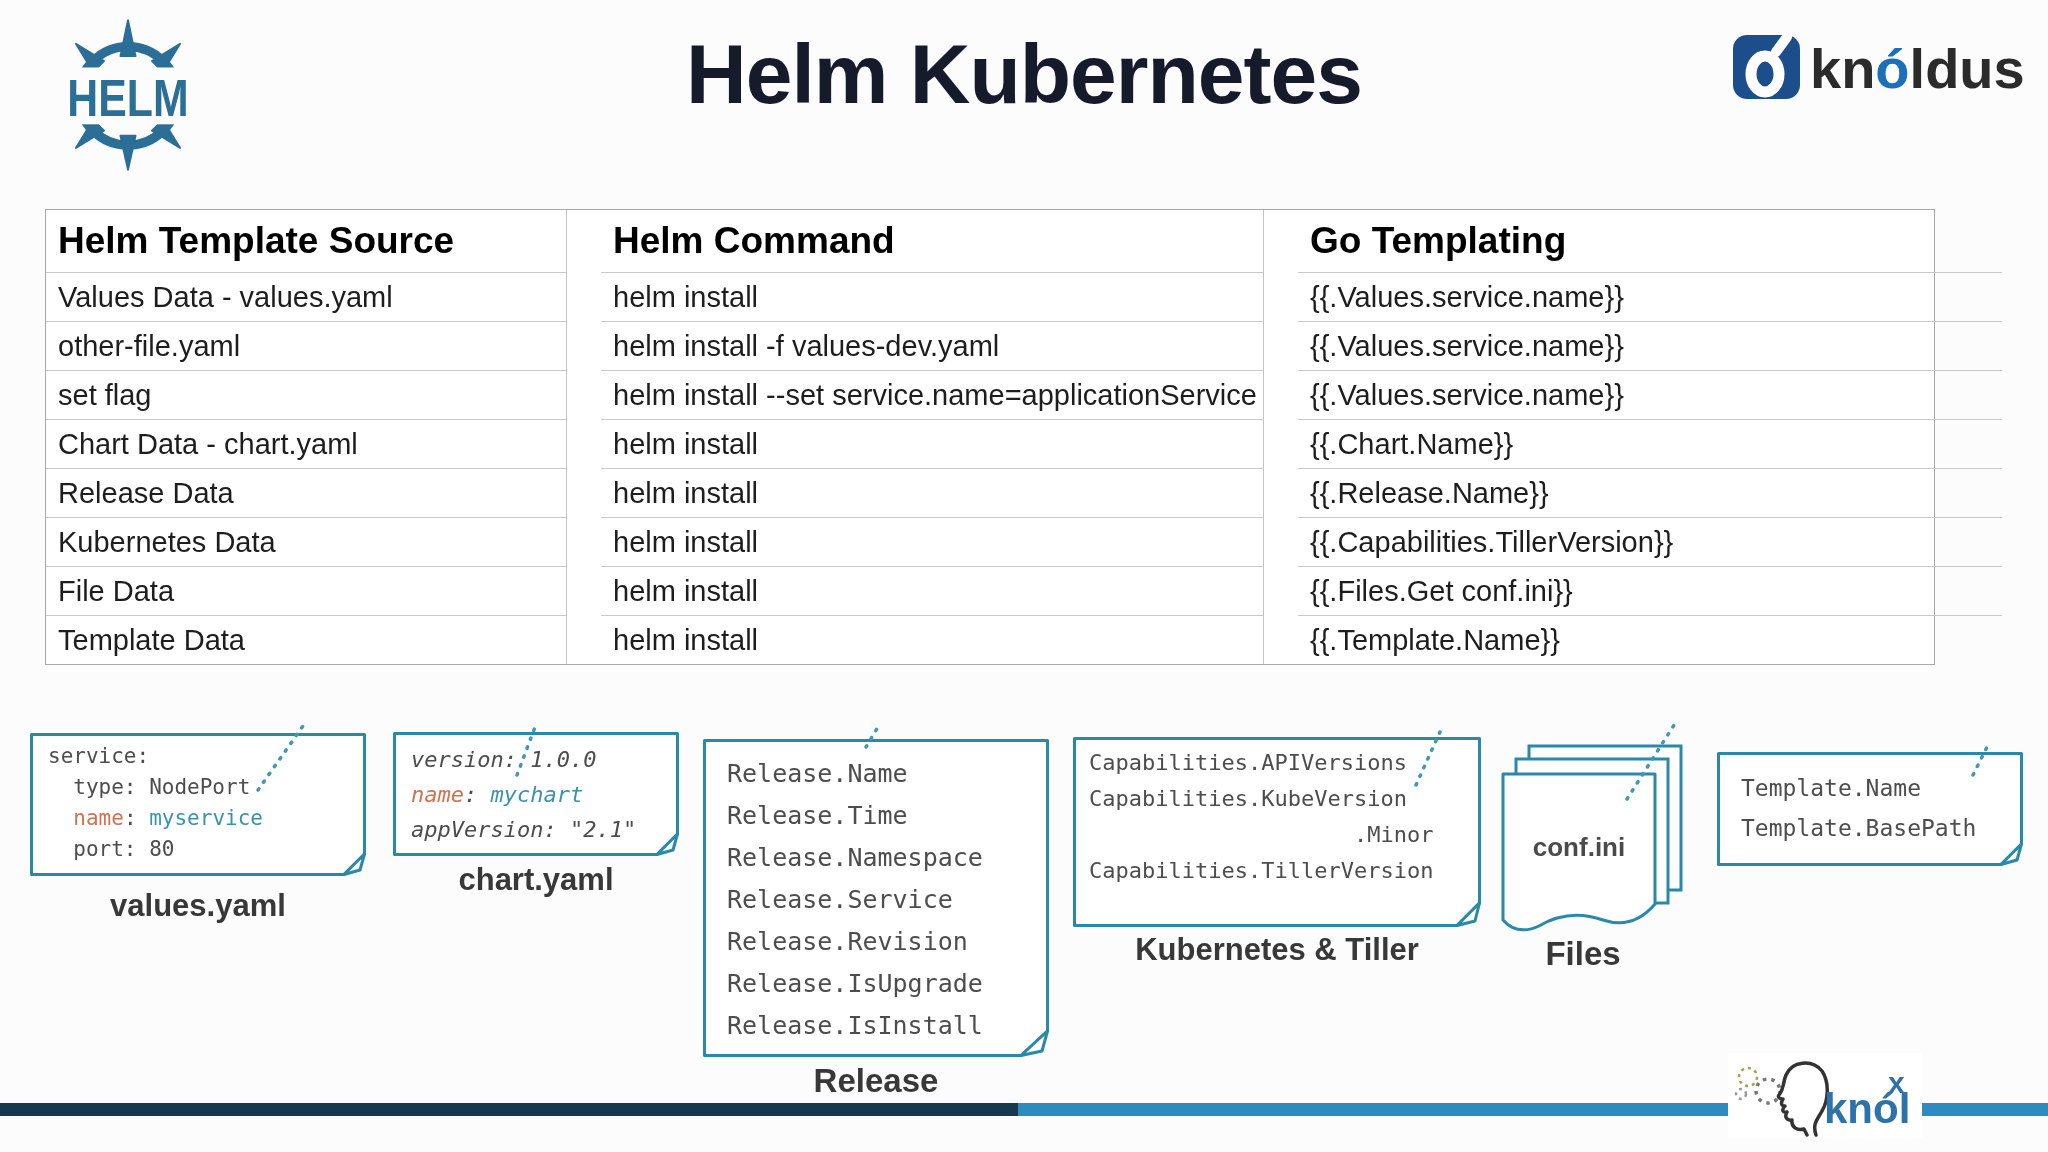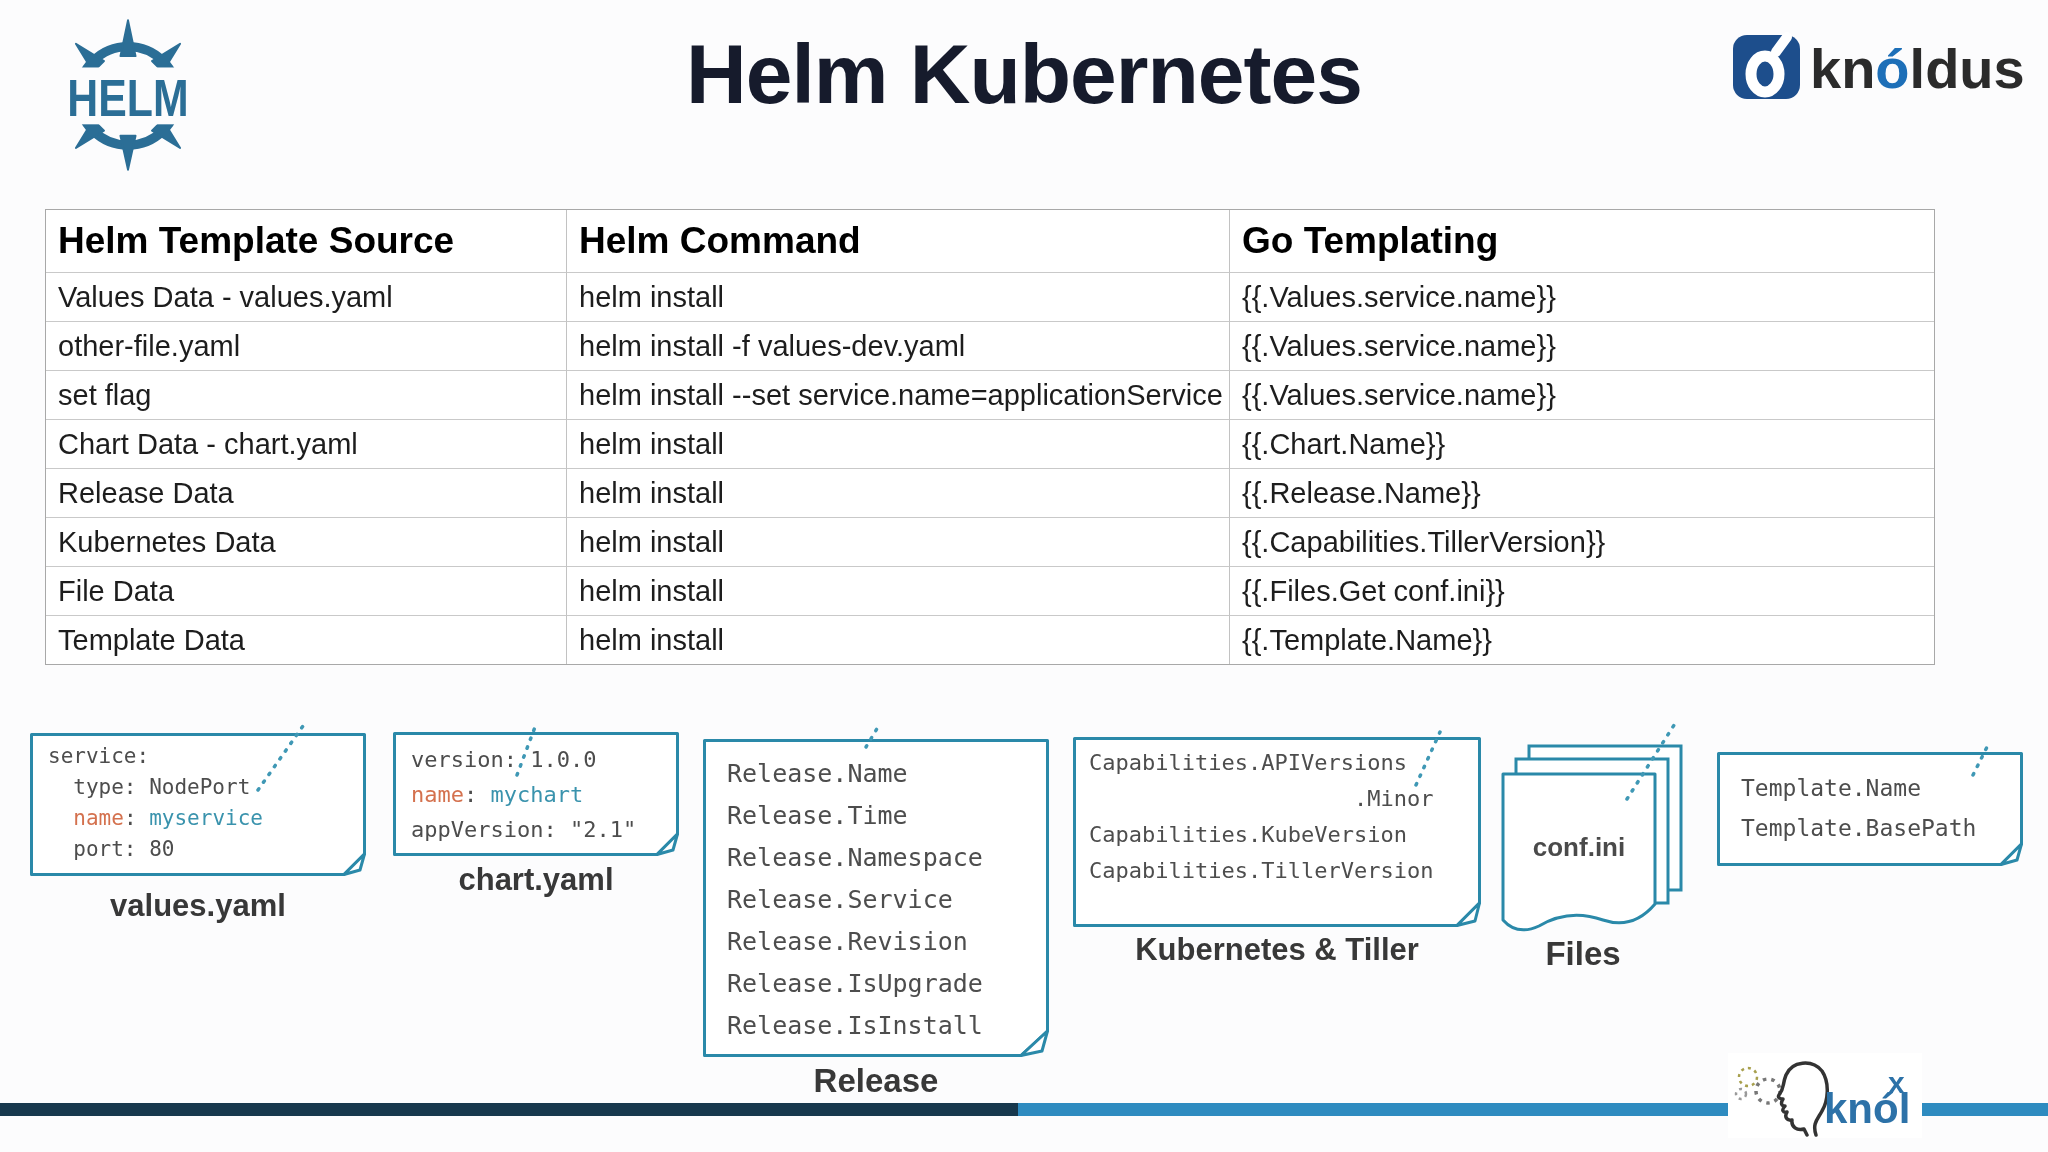--- a/index.html
+++ b/index.html
@@ -12,21 +12,21 @@
   #page-title{
     position:absolute;left:0;top:26px;width:2048px;text-align:center;
     font-size:84px;font-weight:bold;color:#161b2c;letter-spacing:-1px;
   }
   #knoldus-logo{position:absolute;left:1726px;top:30px;width:300px;height:78px;}
   
   .tbl{
     position:absolute;left:45px;top:209px;width:1888px;background:#ffffff;
     border:1px solid #a8a8a8;
   }
-  .trow{display:grid;grid-template-columns:521px 663px 704px;}
+  .trow{display:grid;grid-template-columns:521px 663px 704px;gap:34px;}
   .tcell{
     box-sizing:border-box;padding-left:12px;white-space:nowrap;
     border-right:1px solid #c2c2c2;color:#1d1d1d;font-size:29px;
     display:flex;align-items:center;height:49px;
   }
   .tcell:last-child{border-right:none;}
   .trow + .trow .tcell{border-top:1px solid #c9c9c9;}
   .thead .tcell{height:62px;font-size:37px;font-weight:bold;color:#000;}
   
   .note{position:absolute;}
@@ -137,21 +137,21 @@
       <div class="cl">  port: 80</div>
     </div>
   </div>
   <div class="caption" style="left:30px;top:888px;width:336px;">values.yaml</div>
 
   <div class="note" style="left:393px;top:732px;width:286px;height:124px;">
     <svg width="286" height="124" viewBox="0 0 286 124">
       <path class="note-outline" d="M1.5 1.5 H284.5 V102 L264 122.5 H1.5 Z"></path>
       <path class="note-fold" d="M264 122.5 L284.5 102 L280 118 Z"></path>
     </svg>
-    <div class="code" style="left:18px;top:10px;font-size:22px;line-height:35px;">
+    <div class="code" style="left:18px;top:10px;font-size:22px;line-height:35px;font-style:italic;">
       <div class="cl">version: 1.0.0</div>
       <div class="cl"><span class="k-orange">name</span><span>: </span><span class="v-teal">mychart</span></div>
       <div class="cl">appVersion: "2.1"</div>
     </div>
   </div>
   <div class="caption" style="left:393px;top:862px;width:286px;">chart.yaml</div>
 
   <div class="note" style="left:703px;top:739px;width:346px;height:318px;">
     <svg width="346" height="318" viewBox="0 0 346 318">
       <path class="note-outline" d="M1.5 1.5 H344.5 V292 L318 316.5 H1.5 Z"></path>
@@ -169,22 +169,22 @@
   </div>
   <div class="caption" style="left:703px;top:1062px;width:346px;font-size:33px;">Release</div>
 
   <div class="note" style="left:1073px;top:737px;width:408px;height:190px;padding-left:37px;">
     <svg width="408" height="190" viewBox="0 0 408 190">
       <path class="note-outline" d="M1.5 1.5 H406.5 V166 L384 188.5 H1.5 Z"></path>
       <path class="note-fold" d="M384 188.5 L406.5 166 L402 184 Z"></path>
     </svg>
     <div class="code" style="left:16px;top:8px;font-size:22px;line-height:36px;">
       <div class="cl">Capabilities.APIVersions</div>
+      <div class="cl">Capabilities.KubeVersion</div>
       <div class="cl">                    .Minor</div>
-      <div class="cl">Capabilities.KubeVersion</div>
       <div class="cl">Capabilities.TillerVersion</div>
     </div>
   </div>
   <div class="caption" style="left:1073px;top:932px;width:408px;">Kubernetes &amp; Tiller</div>
 
   <div class="note" style="left:1501px;top:744px;width:184px;height:196px;">
     <svg width="184" height="196" viewBox="0 0 184 196">
       <rect x="28" y="2" width="152" height="144" fill="#ffffff" stroke="#2a89a9" stroke-width="3"></rect>
       <rect x="15" y="15" width="152" height="144" fill="#ffffff" stroke="#2a89a9" stroke-width="3"></rect>
       <path d="M2 30 H154 V160 Q132 186 102 176 Q68 164 38 182 Q16 192 2 176 Z" fill="#ffffff" stroke="#2a89a9" stroke-width="3" stroke-linejoin="round"></path>

